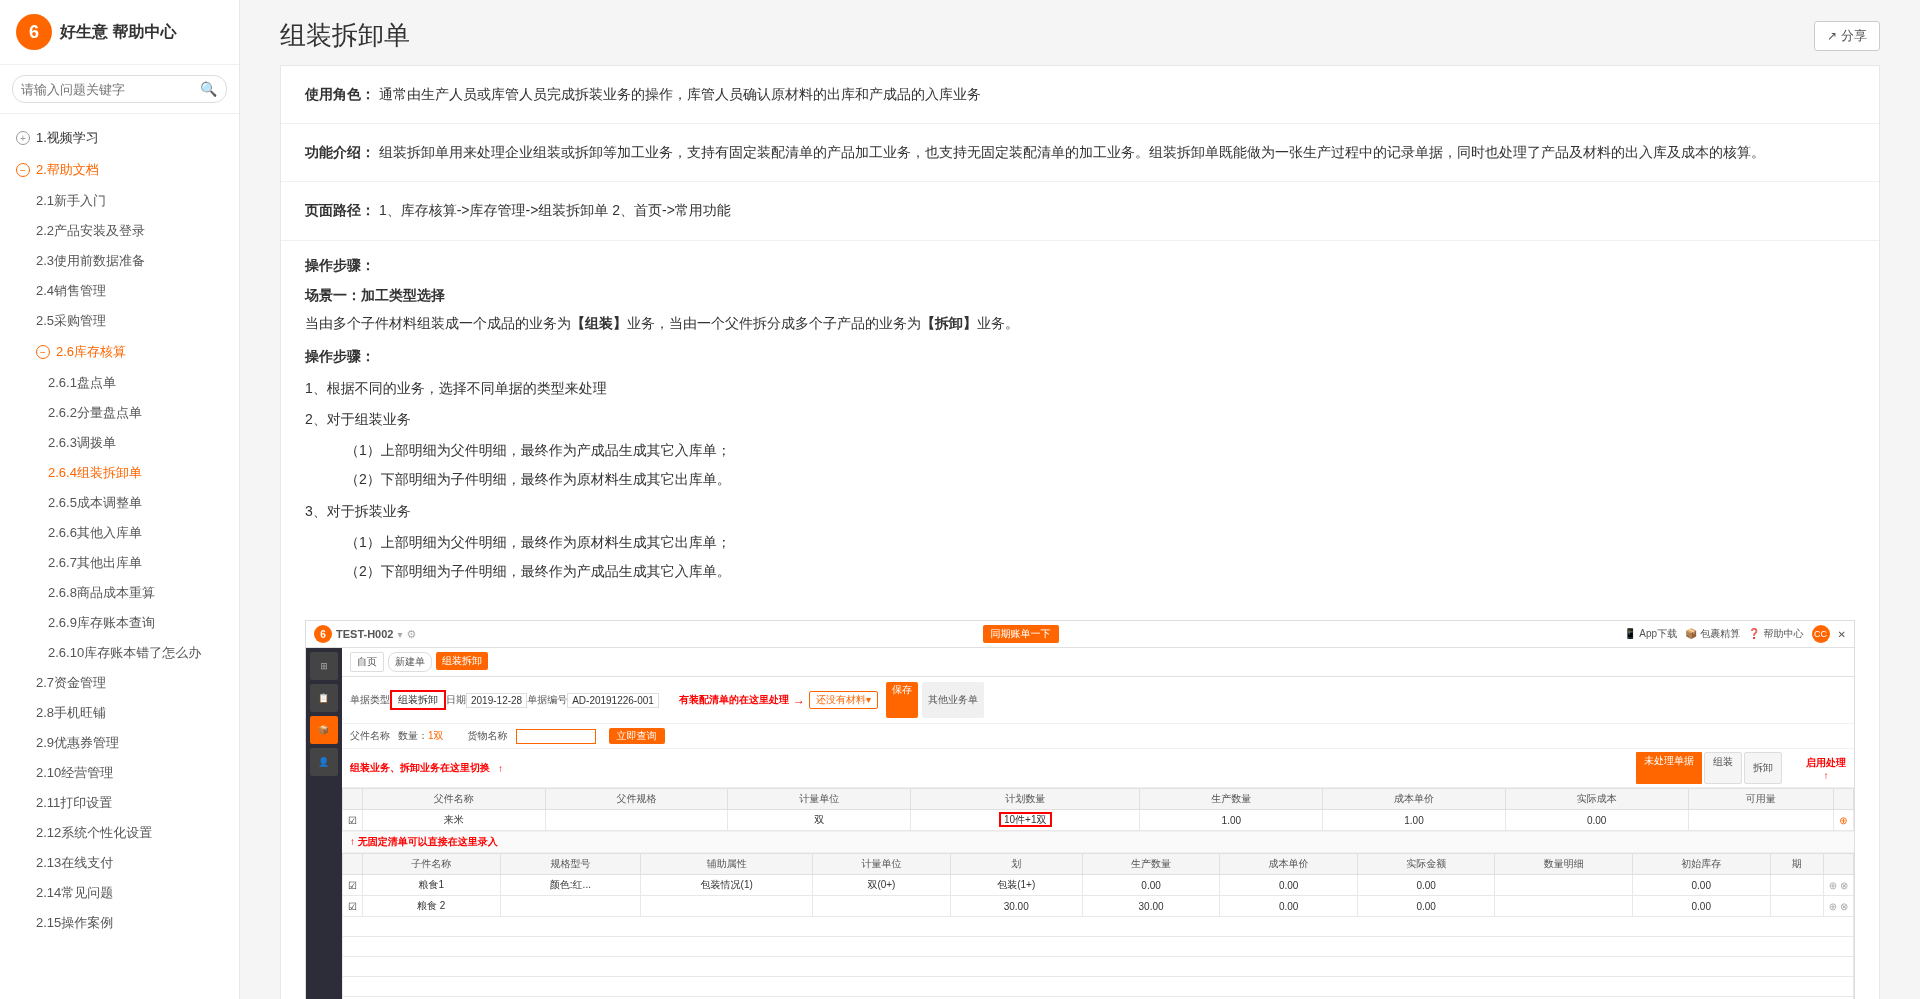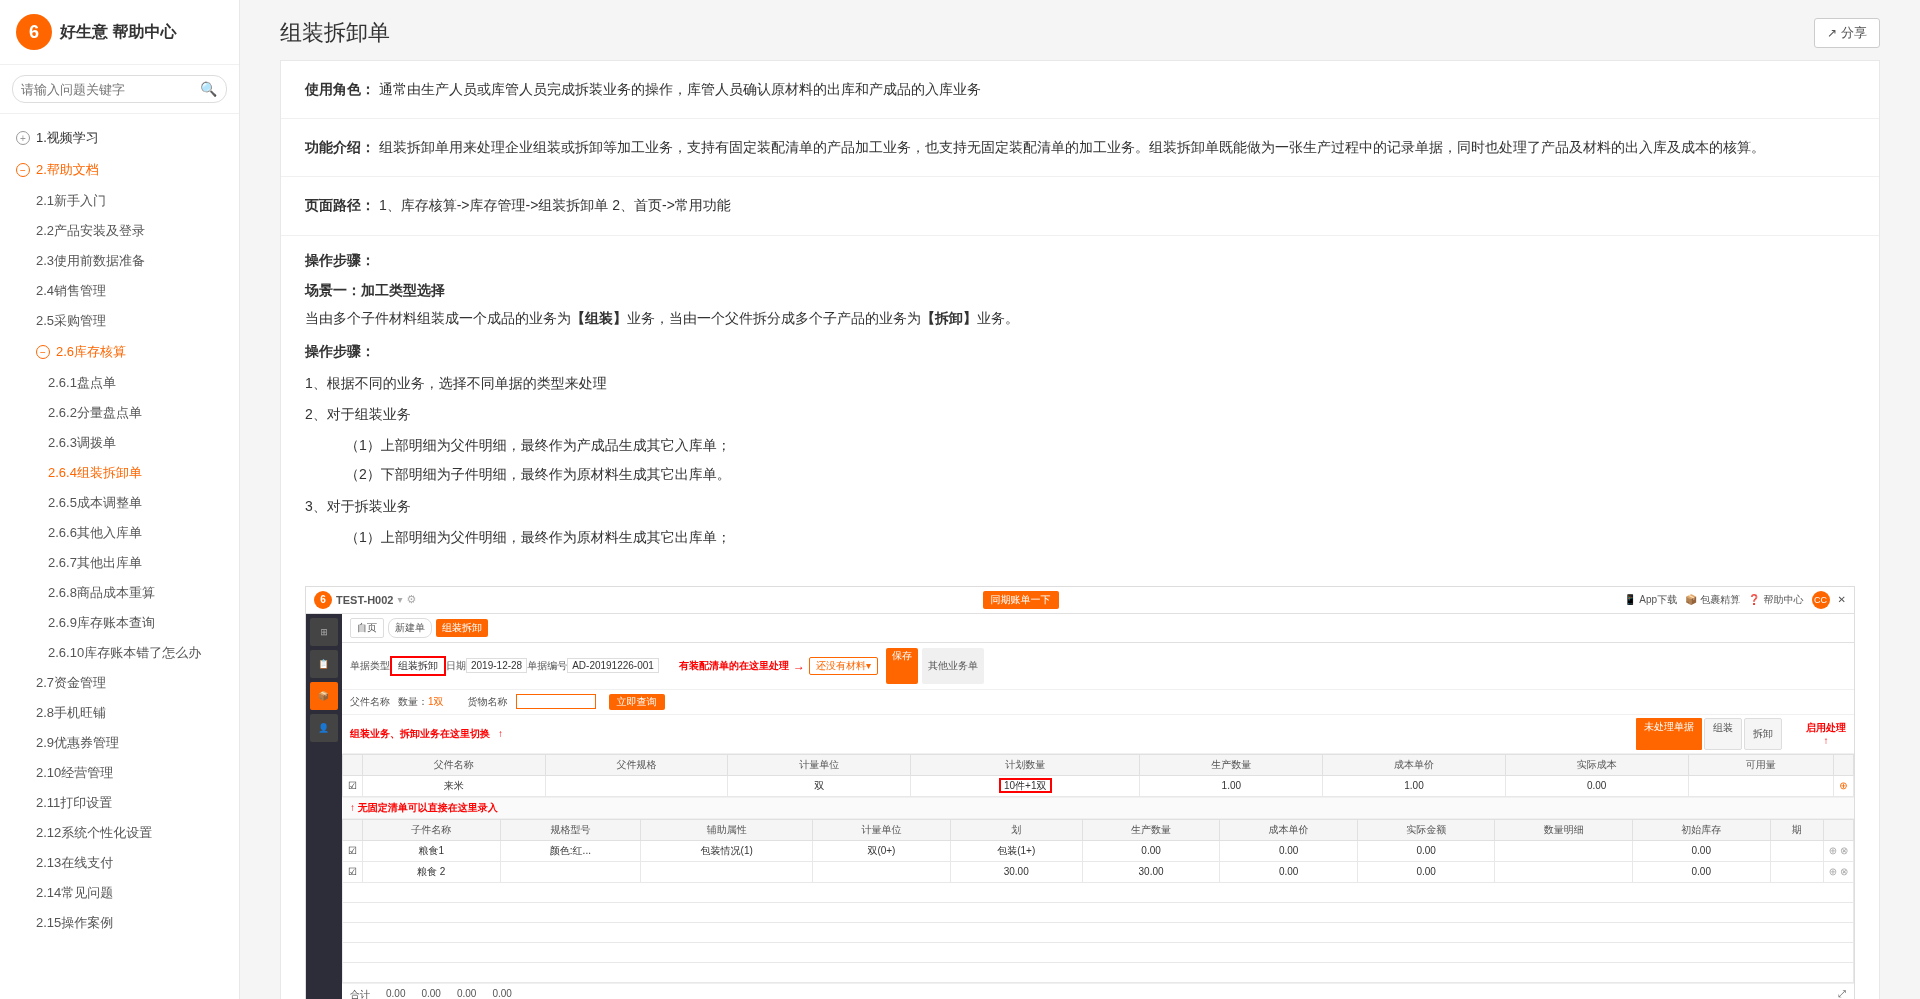--- a/index.html
+++ b/index.html
@@ -131,21 +131,21 @@
       padding: 0;
     }
     #main-header {
       display: flex;
       align-items: center;
       justify-content: space-between;
       padding: 18px 40px 12px 40px;
       background: #f5f5f5;
     }
     #page-title {
-      font-size: 22px;
+      font-size: 26px;
       color: #333;
       font-weight: normal;
     }
     #share-btn {
       display: flex;
       align-items: center;
       gap: 4px;
       border: 1px solid #ccc;
       border-radius: 3px;
       padding: 5px 12px;
@@ -345,20 +345,21 @@
       </div>
 
       <div class="step-heading" style="margin-top:12px;">操作步骤：</div>
 
       <div class="step-text numbered">1、根据不同的业务，选择不同单据的类型来处理</div>
       <div class="step-text numbered">2、对于组装业务</div>
       <div class="step-indent">（1）上部明细为父件明细，最终作为产成品生成其它入库单；</div>
       <div class="step-indent">（2）下部明细为子件明细，最终作为原材料生成其它出库单。</div>
       <div class="step-text numbered">3、对于拆装业务</div>
       <div class="step-indent">（1）上部明细为父件明细，最终作为原材料生成其它出库单；</div>
+      <div class="step-indent">（2）下部明细为子件明细，最终作为产成品生成其它入库单。</div>
     </div>
 
     <div class="screenshot-container">
       <div class="app-screenshot">
 
         <div class="app-top-bar">
           <div style="display:flex;align-items:center;gap:4px;">
             <span style="background:#f60;color:white;border-radius:50%;width:18px;height:18px;display:flex;align-items:center;justify-content:center;font-size:10px;font-weight:bold;">6</span>
             <span style="font-weight:bold;font-size:11px;">TEST-H002</span>
             <span style="color:#aaa;font-size:10px;">▾</span>
@@ -380,21 +381,21 @@
 
           <div style="width:36px;background:#2d2d3a;display:flex;flex-direction:column;align-items:center;padding:4px 0;gap:4px;">
             <div style="width:28px;height:28px;background:#444;border-radius:2px;display:flex;align-items:center;justify-content:center;color:#aaa;font-size:9px;">⊞</div>
             <div style="width:28px;height:28px;background:#444;border-radius:2px;display:flex;align-items:center;justify-content:center;color:#aaa;font-size:9px;">📋</div>
             <div style="width:28px;height:28px;background:#f60;border-radius:2px;display:flex;align-items:center;justify-content:center;color:white;font-size:9px;">📦</div>
             <div style="width:28px;height:28px;background:#444;border-radius:2px;display:flex;align-items:center;justify-content:center;color:#aaa;font-size:9px;">👤</div>
           </div>
 
           <div style="flex:1;">
 
-            <div style="background:#fff;border-bottom:1px solid #e0e0e0;padding:4px 8px;display:flex;align-items:center;gap:4px;">
+            <div style="background:#fff;border-bottom:1px solid #e0e0e0;padding:4px 8px;display:flex;align-items:flex-start;gap:4px;">
               <span style="font-size:10px;color:#555;padding:2px 6px;border:1px solid #ddd;border-radius:2px;cursor:pointer;">自页</span>
               <span style="font-size:10px;color:#555;padding:2px 6px;border:1px solid #ddd;border-radius:8px;cursor:pointer;">新建单</span>
               <span style="font-size:10px;background:#f60;color:white;padding:2px 6px;border-radius:2px;cursor:pointer;">组装拆卸</span>
             </div>
 
             <div style="background:white;padding:5px 8px;border-bottom:1px solid #f0f0f0;display:flex;align-items:center;gap:0;font-size:10px;">
               <span style="color:#555;">单据类型</span>
               <span style="border:2px solid red;padding:1px 6px;font-size:10px;color:#333;">组装拆卸</span>
               <span style="color:#555;">日期</span>
               <span style="padding:1px 4px;border:1px solid #ddd;font-size:10px;">2019-12-28</span>

